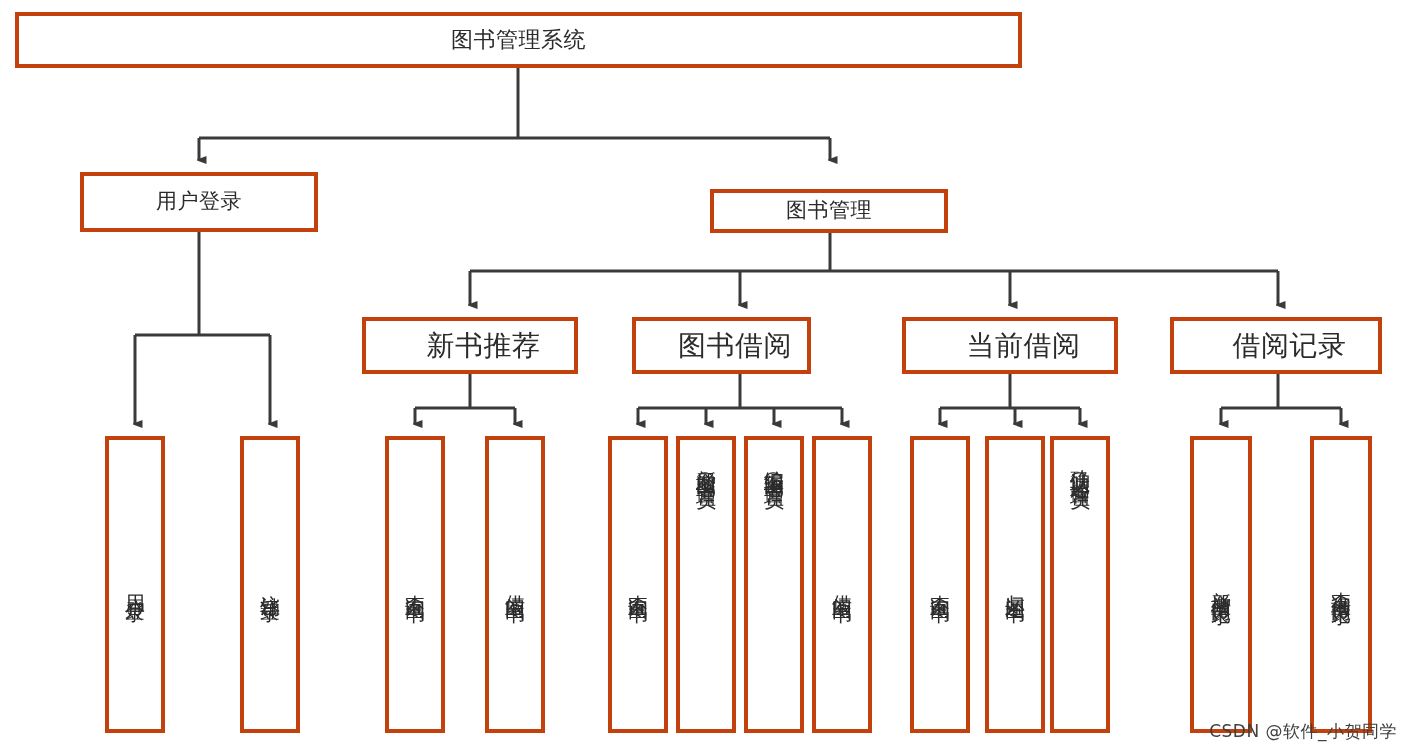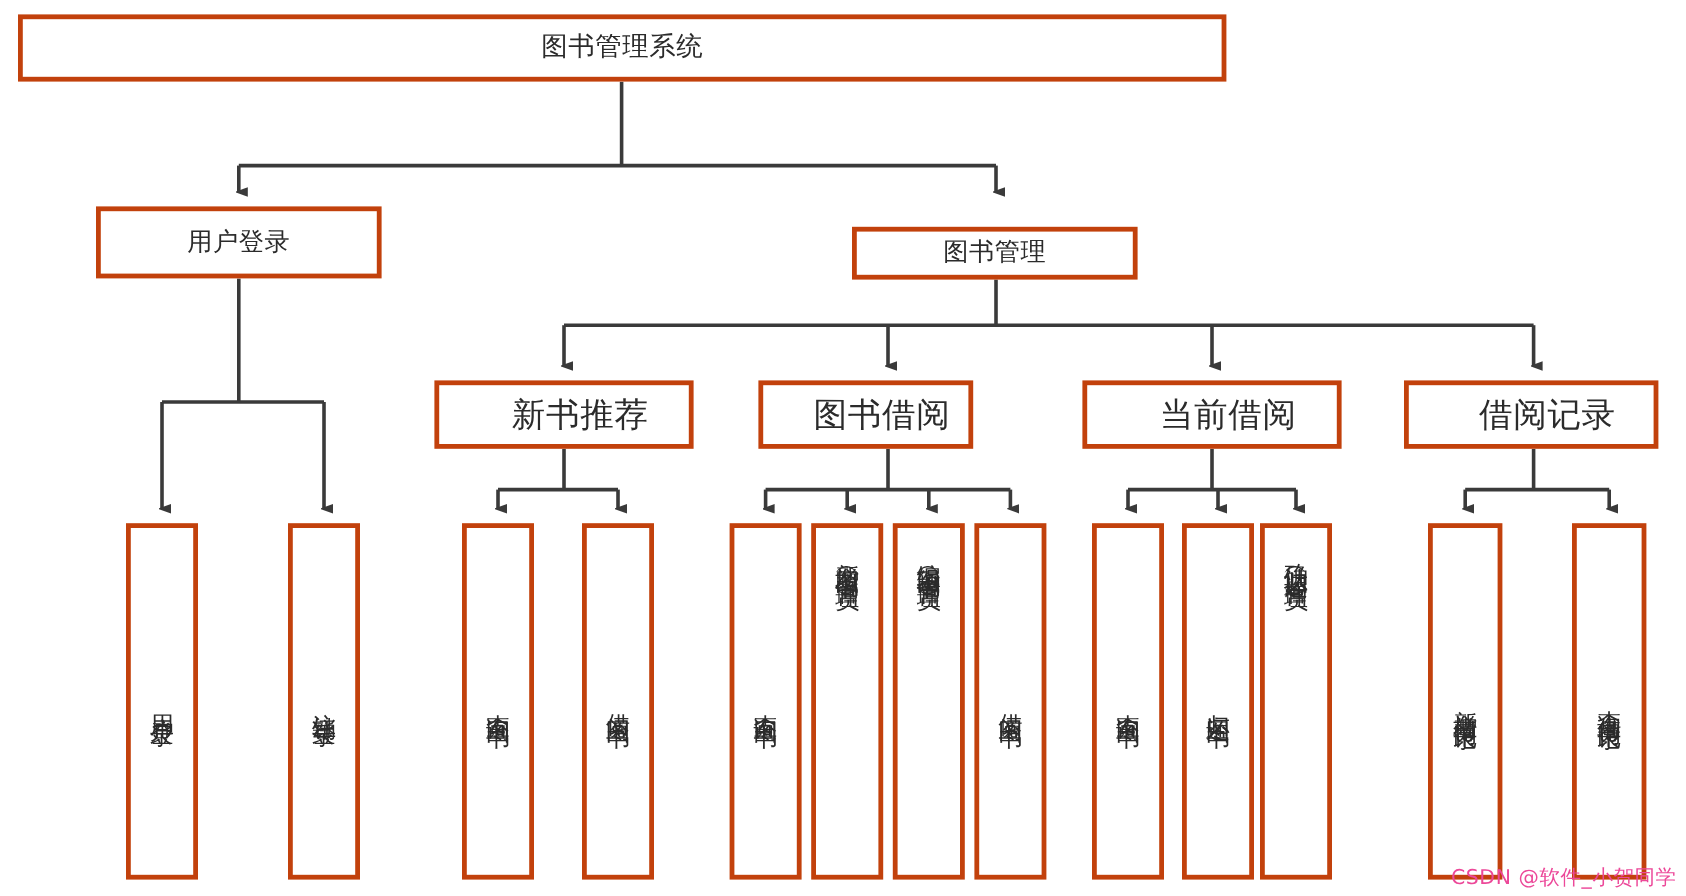--- a/index.html
+++ b/index.html
@@ -62,21 +62,21 @@
   }
   .node.leaf.centered {
     align-items: center;
     padding-top: 0;
   }
   #watermark {
     position: absolute;
     right: 8px;
     bottom: 4px;
     font-size: 17px;
-    color: #ec4899;
+    color: #404040;
     letter-spacing: 0.5px;
     white-space: nowrap;
     z-index: 5;
     font-family: "DejaVu Sans", "Liberation Sans", sans-serif;
   }
 </style>
 </head>
 <body>
 
 <div id="diagram-root">

